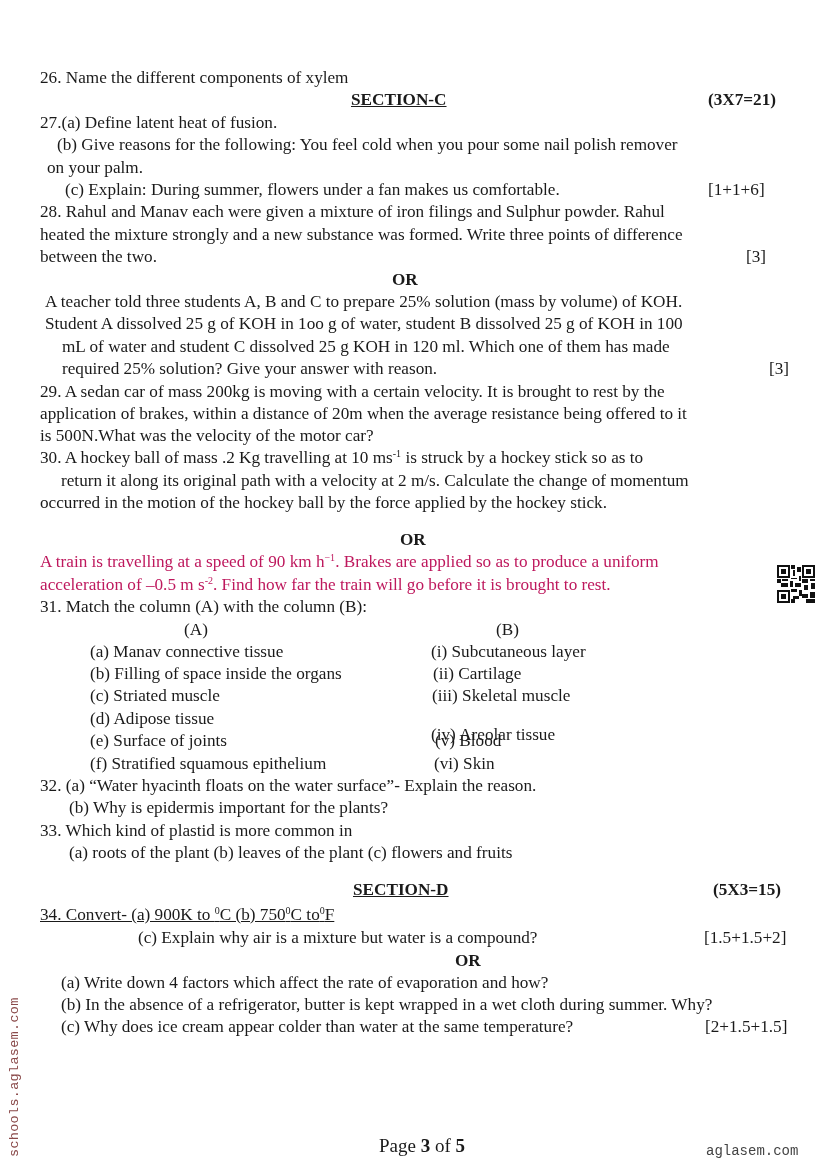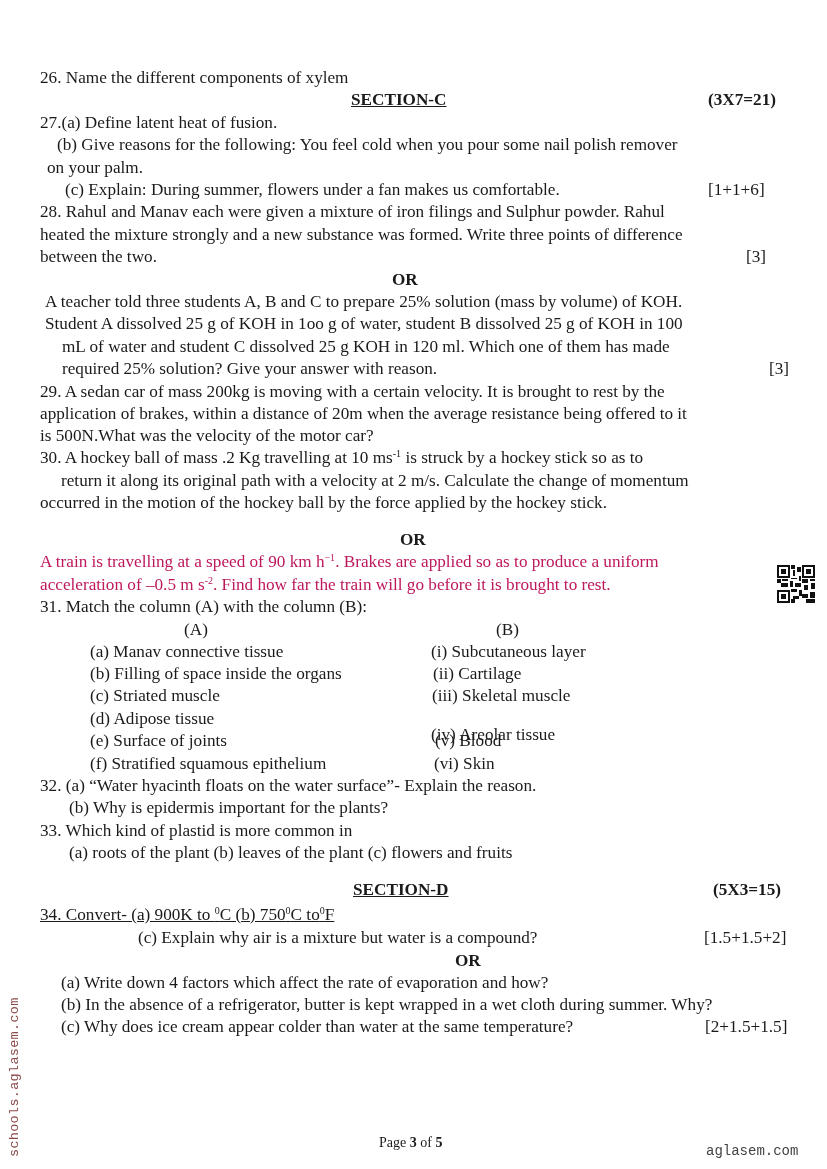--- a/index.html
+++ b/index.html
@@ -18,21 +18,21 @@
     position: absolute; left: 7px; top: 1157px;
     transform-origin: left top; transform: rotate(-90deg);
     font-family: "Liberation Mono", "DejaVu Sans Mono", monospace;
     font-size: 13.5px; color: #8a4a4a; white-space: nowrap; letter-spacing: 0.3px;
   }
   .wm-foot {
     position: absolute; left: 706px; top: 1143px;
     font-family: "Liberation Mono", "DejaVu Sans Mono", monospace;
     font-size: 14px; color: #444; white-space: nowrap;
   }
-  .pg { position: absolute; left: 379px; top: 1135px; font-size: 14px; white-space: nowrap; }
+  .pg { position: absolute; left: 379px; top: 1135px; font-size: 19px; white-space: nowrap; }
   .qr { position: absolute; left: 777px; top: 565px; width: 38px; height: 38px; }
 </style>
 </head>
 <body>
 
 <div>
 
   <div class="ln" style="left:40px;top:67px;">26. Name the different components of xylem</div>
 
   <div class="ln b u" style="left:351px;top:89px;">SECTION-C</div>

